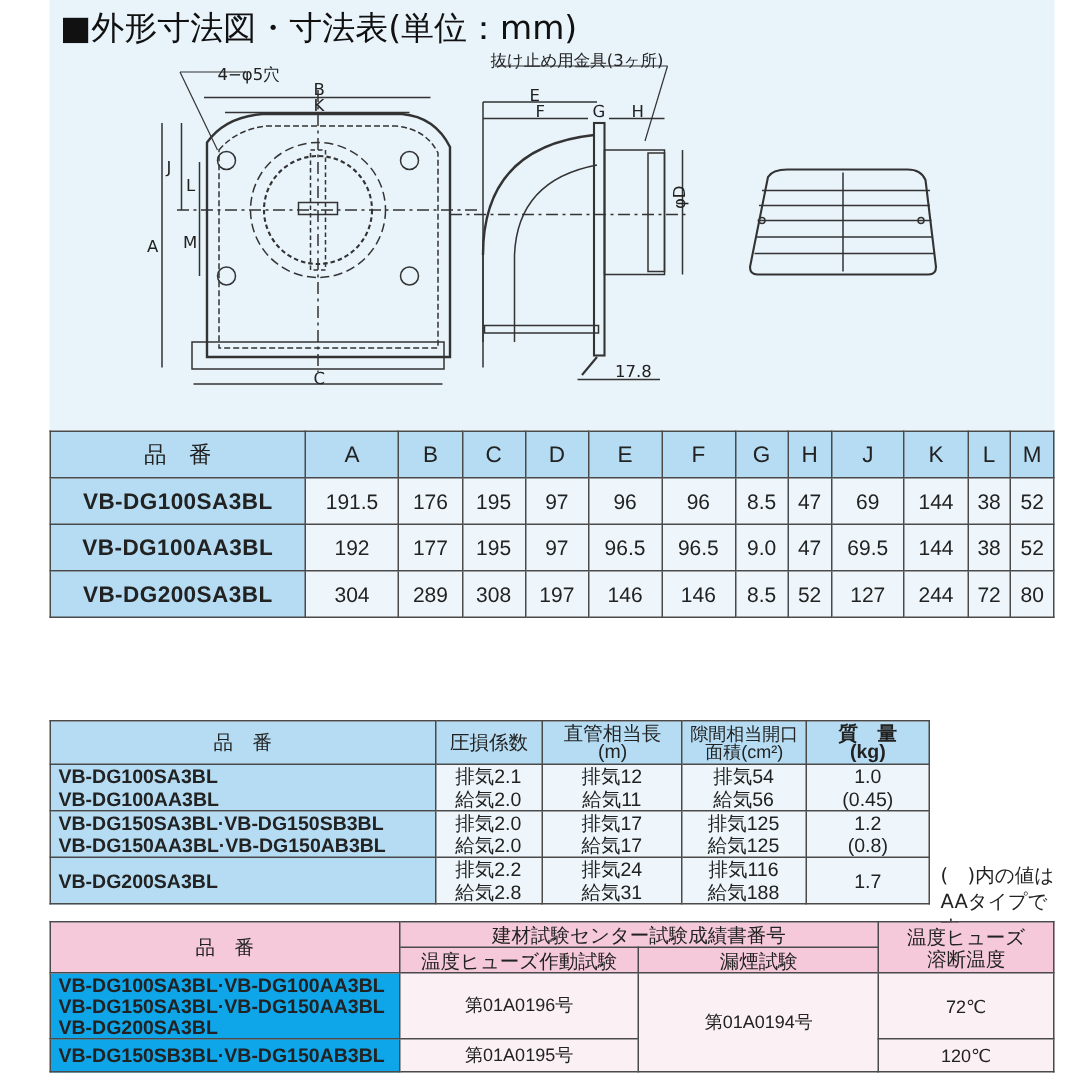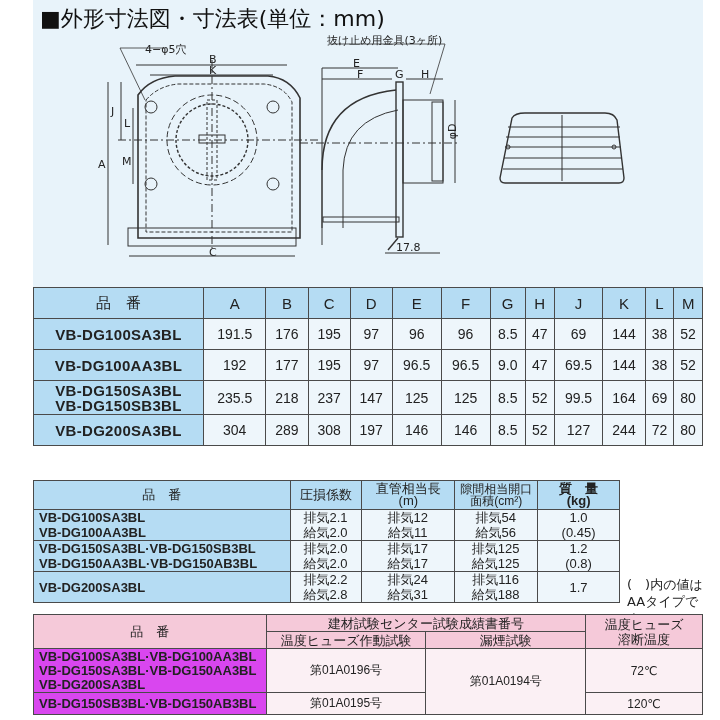--- a/index.html
+++ b/index.html
@@ -20,21 +20,21 @@
   #t2 { left:33px; top:480px; width:587px; }
   #t2 th { background:#b5dcf3; font-size:13px; line-height:12px; height:28px; }
   #t2 td { background:#eef6fb; font-size:13px; line-height:15px; }
   #t2 td.pn { background:#b5dcf3; font-weight:bold; text-align:left; padding-left:5px; font-size:13px; }
   .pair { display:flex; justify-content:center; padding:0 4px 0 3px; }
   .note { position:absolute; left:627px; top:576px; font-size:13px; line-height:17px; font-family:"DejaVu Sans",sans-serif; }
   
   #t3 { left:33px; top:614px; width:670px; }
   #t3 th { background:#f5c9d9; font-size:13px; height:16px; line-height:15px; }
   #t3 td { background:#fbf0f4; font-size:12px; }
-  #t3 td.pn { background:#d946ef; font-weight:bold; text-align:left; padding-left:5px; font-size:13px; line-height:14px; }
+  #t3 td.pn { background:#0ea5e9; font-weight:bold; text-align:left; padding-left:5px; font-size:13px; line-height:14px; }
 </style>
 </head>
 <body>
 
 <div class="panel"></div>
 <div class="title">■外形寸法図・寸法表(単位：mm)</div>
 
 <svg class="drw" width="720" height="290" stroke="#333" fill="none" stroke-width="1">
 
   <g>
@@ -104,21 +104,21 @@
 <div class="lbl" style="left:111px;top:105px;">J</div>
 <div class="lbl" style="left:124px;top:117px;">L</div>
 <div class="lbl" style="left:122px;top:155px;">M</div>
 <div class="lbl" style="left:209px;top:246px;">C</div>
 <div class="lbl" style="left:327px;top:33px;">抜け止め用金具(3ヶ所)</div>
 <div class="lbl" style="left:353px;top:57px;">E</div>
 <div class="lbl" style="left:357px;top:68px;">F</div>
 <div class="lbl" style="left:395px;top:68px;">G</div>
 <div class="lbl" style="left:421px;top:68px;">H</div>
 <div class="lbl" style="left:445px;top:125px;transform:rotate(-90deg);">φD</div>
-<div class="lbl" style="left:396px;top:241px;text-align:right;">17.8</div>
+<div class="lbl" style="left:410px;top:241px;text-align:right;">17.8</div>
 
 <table id="t1">
   <colgroup>
       <col style="width:170px">
       <col>
       <col>
       <col>
       <col>
       <col>
       <col>
@@ -171,38 +171,20 @@
         <td>195</td>
         <td>97</td>
         <td>96.5</td>
         <td>96.5</td>
         <td>9.0</td>
         <td>47</td>
         <td>69.5</td>
         <td>144</td>
         <td>38</td>
         <td>52</td>
-  </tr>
-  <tr style="height:34px">
-    <td class="pn" style="line-height:15px">
-          <div>VB-DG150SA3BL</div>
-          <div>VB-DG150SB3BL</div>
-        </td>
-    <td>235.5</td>
-        <td>218</td>
-        <td>237</td>
-        <td>147</td>
-        <td>125</td>
-        <td>125</td>
-        <td>8.5</td>
-        <td>52</td>
-        <td>99.5</td>
-        <td>164</td>
-        <td>69</td>
-        <td>80</td>
   </tr>
   <tr style="height:29px">
     <td class="pn">
           <div>VB-DG200SA3BL</div>
         </td>
     <td>304</td>
         <td>289</td>
         <td>308</td>
         <td>197</td>
         <td>146</td>

